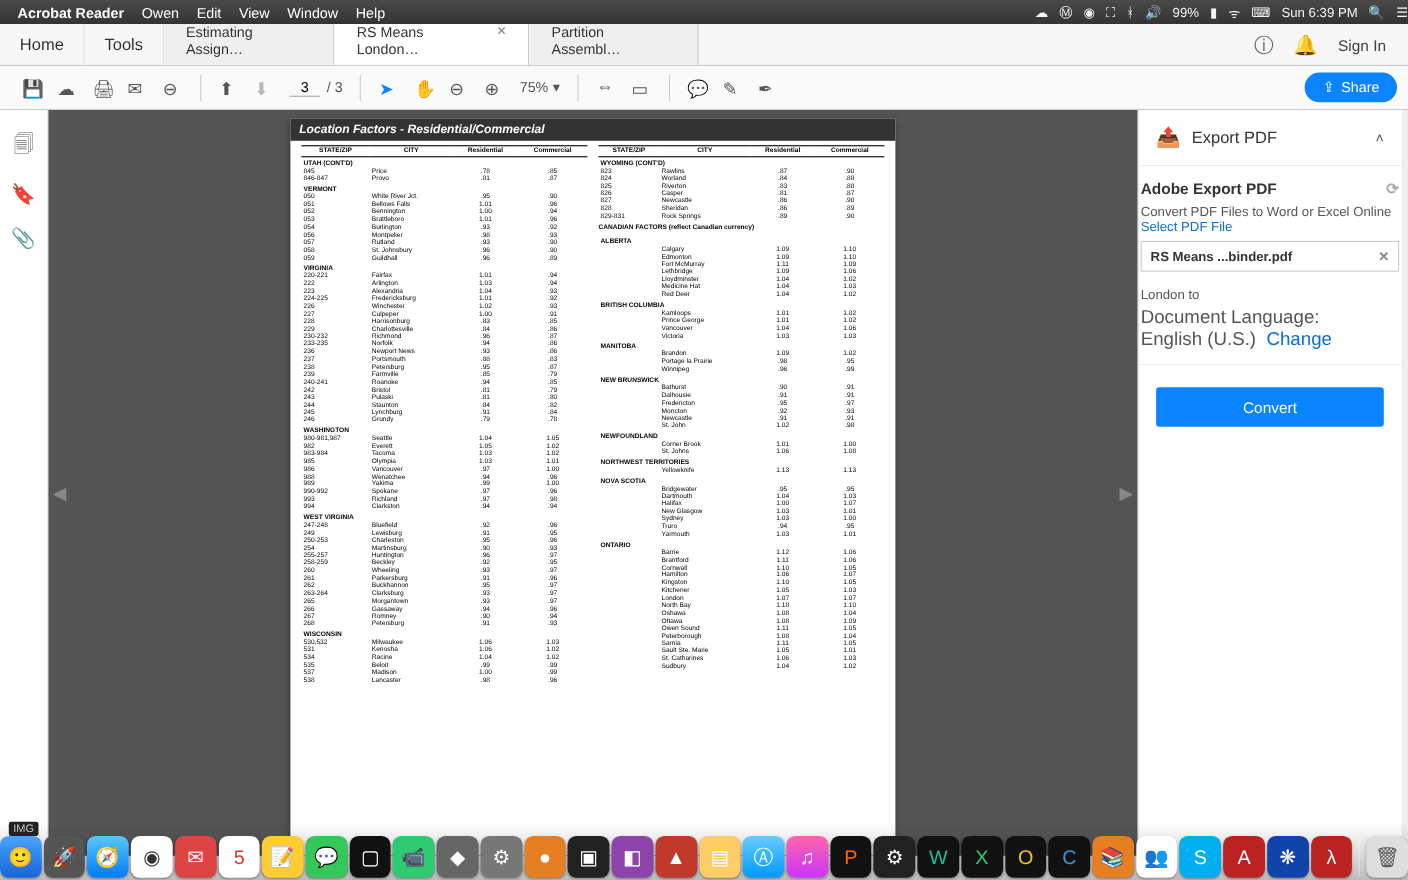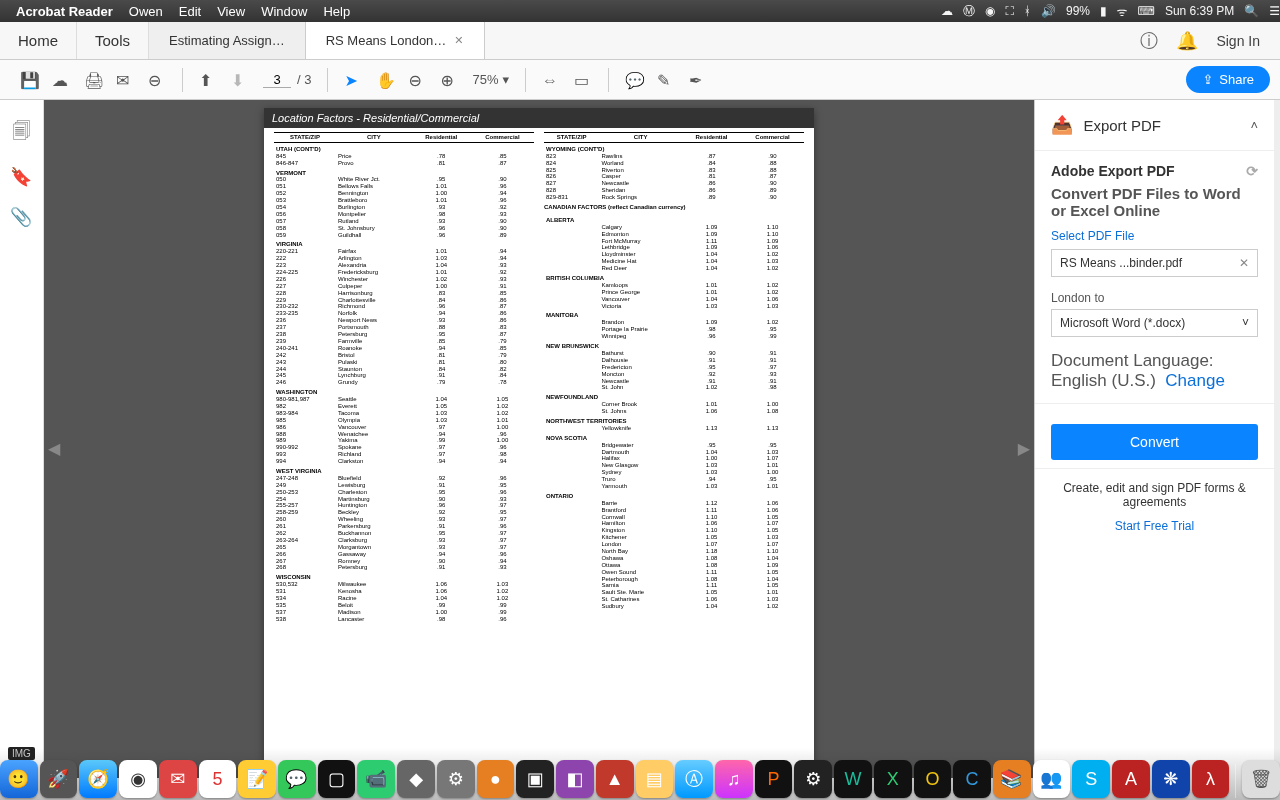--- a/index.html
+++ b/index.html
@@ -18,21 +18,21 @@
 .traffic { display: flex; gap: 7px; padding-left: 10px; }
 .traffic span { width: 12px; height: 12px; border-radius: 50%; display: inline-block; }
 .tl-red{background:#ff5f57;} .tl-yel{background:#ffbd2e;} .tl-grn{background:#28c840;}
 .titlebar .title { position: absolute; left: 0; right: 0; text-align: center; font-size: 12px; color: #444; pointer-events:none;}
 .titlebar .title::before{content:"📄 "; font-size:11px;}
 
 
 .topbar { height: 38px; background: #f7f7f7; border-bottom: 1px solid #ccc; display: flex; align-items: stretch; }
 .topbar .home, .topbar .tools { padding: 0 18px; display:flex; align-items:center; font-size:15px; color:#333; border-right:1px solid #ddd; cursor:pointer;}
 .doc-tabs { display:flex; flex:1; }
-.doc-tab { padding: 0 20px; display:flex; align-items:center; gap:8px; font-size:13px; color:#333; border-right:1px solid #ccc; background:#efefef; cursor:pointer; max-width:200px;}
+.doc-tab { padding: 0 20px; display:flex; align-items:flex-start; gap:8px; font-size:13px; color:#333; border-right:1px solid #ccc; background:#efefef; cursor:pointer; max-width:200px;}
 .doc-tab.active { background:#fff; }
 .doc-tab .x { color:#888; font-size:11px;}
 .topbar .spacer{flex:1;}
 .topbar .right-icons{display:flex; align-items:center; gap:18px; padding:0 20px; color:#666; font-size:18px;}
 .signin{font-size:14px; color:#404040;}
 
 
 .toolbar { height: 40px; background: #fafafa; border-bottom: 1px solid #ccc; display:flex; align-items:center; padding:0 10px; gap:0; color:#555;}
 .toolbar .grp { display:flex; align-items:center; gap:14px; padding:0 10px;}
 .toolbar .sep { width:1px; height:24px; background:#ccc; margin:0 6px;}
@@ -41,44 +41,44 @@
 .toolbar .pagebox input{width:28px; text-align:center; border:none; border-bottom:1px solid #aaa; background:transparent; font-size:13px;}
 .toolbar .zoom{display:flex; align-items:center; gap:4px; font-size:13px;}
 .share-btn{margin-left:auto; background:#0a84ff; color:#fff; border:none; border-radius:20px; padding:6px 16px; font-size:13px; display:flex; align-items:center; gap:6px; cursor:pointer;}
 
 
 .main { display:flex; height: calc(778px - 22px - 38px - 40px - 0px); }
 .leftrail { width:44px; background:#fff; border-right:1px solid #ddd; display:flex; flex-direction:column; align-items:center; gap:18px; padding-top:18px; color:#666;}
 .leftrail .ic{font-size:18px; cursor:pointer;}
 .docstage { flex:1; background:#555; display:flex; justify-content:center; overflow:hidden; position:relative;}
 .page { width:550px; background:#fff; margin-top:8px; box-shadow:0 2px 8px rgba(0,0,0,.4); font-size:7px; color:#000; padding:8px 10px 0 10px;}
-.page .banner{background:#333; color:#fff; font-weight:normal; font-size:11px; padding:4px 8px; margin:-8px -10px 4px -10px; font-style:italic;}
+.page .banner{background:#333; color:#fff; font-weight:bold; font-size:11px; padding:4px 8px; margin:-8px -10px 4px -10px; font-style:italic;}
 .page .cols{display:flex; gap:10px;}
 .page .col{flex:1;}
 .page table{width:100%; border-collapse:collapse; font-size:6px; line-height:1.15;}
 .page th{border-top:1px solid #000; border-bottom:1px solid #000; font-size:6px; font-weight:bold; padding:1px 2px; text-align:center;}
 .page td{padding:0 2px; white-space:nowrap;}
 .page .state{font-weight:bold; font-size:6px; padding-top:3px;}
 .page .num{text-align:center;}
 .page .note{font-weight:bold; font-size:6px; padding:3px 0;}
 .stage-arrows{position:absolute; top:50%; width:100%; display:flex; justify-content:space-between; pointer-events:none;}
 .stage-arrows span{color:#888; font-size:16px; padding:0 4px; pointer-events:auto; cursor:pointer; background:rgba(250,250,250,.0);}
 
 
 .rightpanel { width:240px; background:#fff; border-left:1px solid #ccc; display:flex; flex-direction:column; font-size:13px; color:#333;}
 .rp-head{display:flex; align-items:center; gap:10px; padding:14px 16px; border-bottom:1px solid #eee;}
 .rp-head .ic{color:#0a84ff; font-size:18px;}
 .rp-head .title{flex:1; font-size:15px;}
 .rp-head .chev{color:#555;}
-.rp-body{padding:12px 16px; border-bottom:1px solid #eee;}
+.rp-body{padding:12px 2px; border-bottom:1px solid #eee;}
 .rp-body h4{font-size:14px; margin-bottom:6px; display:flex; justify-content:space-between; align-items:center;}
 .rp-body h4 .sync{color:#aaa; font-size:14px;}
-.rp-body p{font-size:15px; color:#555; margin-bottom:10px;font-weight:bold;}
+.rp-body p{font-size:12px; color:#555; }
 .rp-link{color:#0a6fd8; font-size:12px; margin-bottom:6px; display:block;}
-.rp-file{border:1px solid #ccc; padding:6px 8px; font-size:12px; display:flex; justify-content:space-between; align-items:center; margin-bottom:14px;}
+.rp-file{border:1px solid #ccc; padding:6px 8px; font-size:12px; display:flex; justify-content:space-between; align-items:center; margin-bottom:14px;font-weight:bold;}
 .rp-file .x{color:#888; cursor:pointer;}
 .rp-label{font-size:12px; color:#555; margin-bottom:4px;}
 .rp-select{border:1px solid #ccc; width:100%; padding:6px 8px; font-size:12px; margin-bottom:14px; background:#fff;}
 .rp-lang{font-size:17px; color:#555;}
 .rp-lang a{color:#0a6fd8; text-decoration:none;}
 .convert-btn{margin:20px 16px 8px 16px; background:#0a84ff; color:#fff; border:none; border-radius:3px; padding:10px 0; font-size:14px; cursor:pointer;}
 .rp-footer{border-top:1px solid #eee; text-align:center; padding:12px 16px; font-size:12px; color:#333;}
 .rp-footer a{color:#0a6fd8; display:block; margin-top:10px; text-decoration:none; font-size:12px;}
 .rp-scroll{width:6px; background:#eee;}
 
@@ -124,20 +124,23 @@
   <div class="topbar">
     <div class="home">Home</div>
     <div class="tools">Tools</div>
     <div class="doc-tabs">
       <div class="doc-tab">
           <span>Estimating Assign…</span>
         </div>
       <div class="doc-tab active">
           <span>RS Means London…</span>
           <span class="x">✕</span>
+        </div>
+      <div class="doc-tab">
+          <span>Partition Assembl…</span>
         </div>
     </div>
     <div class="spacer"></div>
     <div class="right-icons">
       <span>ⓘ</span>
       <span>🔔</span>
       <span class="signin">Sign In</span>
     </div>
   </div>
 
@@ -972,35 +975,27 @@
             <span>Adobe Export PDF</span>
             <span class="sync">⟳</span>
           </h4>
         <p>Convert PDF Files to Word or Excel Online</p>
         <span class="rp-link">Select PDF File</span>
         <div class="rp-file">
           <span>RS Means ...binder.pdf</span>
           <span class="x">✕</span>
         </div>
         <div class="rp-label">London to</div>
-        <div class="rp-select">
-          <span>Microsoft Word (*.docx)</span>
-          <span style="float:right">˅</span>
-        </div>
         <div class="rp-lang">
           <span>Document Language:</span><br>
           <span>English (U.S.)</span>
           &nbsp;<a href="#">Change</a>
         </div>
       </div>
       <button class="convert-btn">Convert</button>
-      <div class="rp-footer">
-        <div>Create, edit and sign PDF forms &amp; agreements</div>
-        <a href="#">Start Free Trial</a>
-      </div>
     </div>
     <div class="rp-scroll"></div>
   </div>
 
   <div class="dock-label">IMG</div>
   <div class="dock">
     <div class="dicon" style="background:linear-gradient(#4aa3ff,#1466d8)">🙂</div>
     <div class="dicon" style="background:#555">🚀</div>
     <div class="dicon" style="background:linear-gradient(#5ac8fa,#007aff)">🧭</div>
     <div class="dicon" style="background:#fff;color:#333">◉</div>

